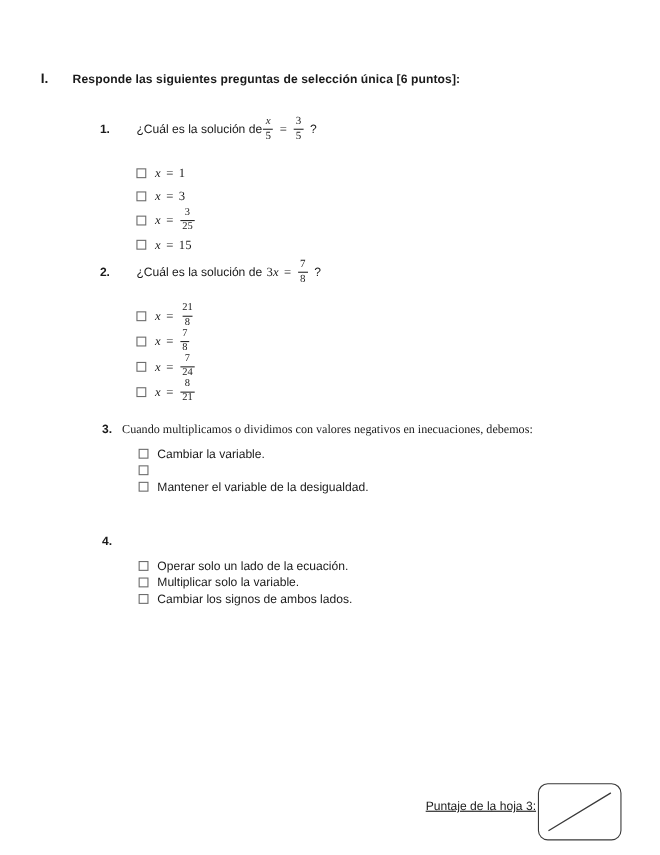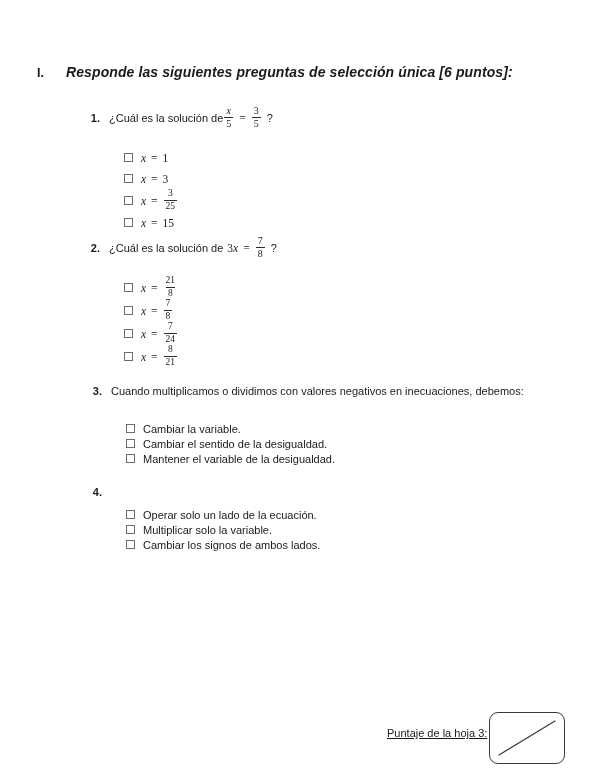--- a/index.html
+++ b/index.html
@@ -30,23 +30,22 @@
     align-items: baseline;
   }
   .section-numeral {
     font-weight: bold;
     font-size: 12.5px;
     width: 29px;
     flex: none;
   }
   .section-title {
     font-weight: bold;
-    font-size: 14px;
+    font-size: 11px;
     letter-spacing: .1px;
-    font-style: italic;
   }
 
   
   .question {
     position: absolute;
     left: 0;
     width: 600px;
   }
   .q-head {
     display: flex;
@@ -59,23 +58,23 @@
     text-align: right;
   }
   .q-text {
     display: flex;
     align-items: center;
     white-space: nowrap;
   }
 
   
   .q-level-a .q-num { width: 16px; margin-left: 84px; }
-  .q-level-a .q-text { margin-left: 9px; text-align: center; }
+  .q-level-a .q-text { margin-left: 24px; text-align: center; }
   .q-level-b .q-num { width: 16px; margin-left: 86px; }
-  .q-level-b .q-text { margin-left: 9px; }
+  .q-level-b .q-text { margin-left: 9px; font-family: Liberation Serif, serif; }
 
   
   .options { margin-top: 6px; }
   .option {
     display: flex;
     align-items: center;
     font-size: 11px;
     min-height: 15px;
   }
   .opt-level-a { margin-left: 124px; }
@@ -297,28 +296,27 @@
         </span>
       </div>
     </div>
   </div>
 
   <div class="question q-level-b" style="top:385px">
     <div class="q-head">
       <span class="q-num">3.</span>
       <span class="q-text">Cuando multiplicamos o dividimos con valores negativos en inecuaciones, debemos:</span>
     </div>
-    <div class="options" style="margin-top:24px">
+    <div class="options" style="margin-top:8px">
       <div class="option opt-level-b">
         <span class="checkbox"></span>
         <span class="opt-text">Cambiar la variable.</span>
       </div>
       <div class="option opt-level-b">
         <span class="checkbox"></span>
-        <span class="opt-text">Cambiar el sentido de la desigualdad.</span>
       </div>
       <div class="option opt-level-b">
         <span class="checkbox"></span>
         <span class="opt-text">Mantener el variable de la desigualdad.</span>
       </div>
     </div>
   </div>
 
   <div class="question q-level-b" style="top:486px">
     <div class="q-head">

